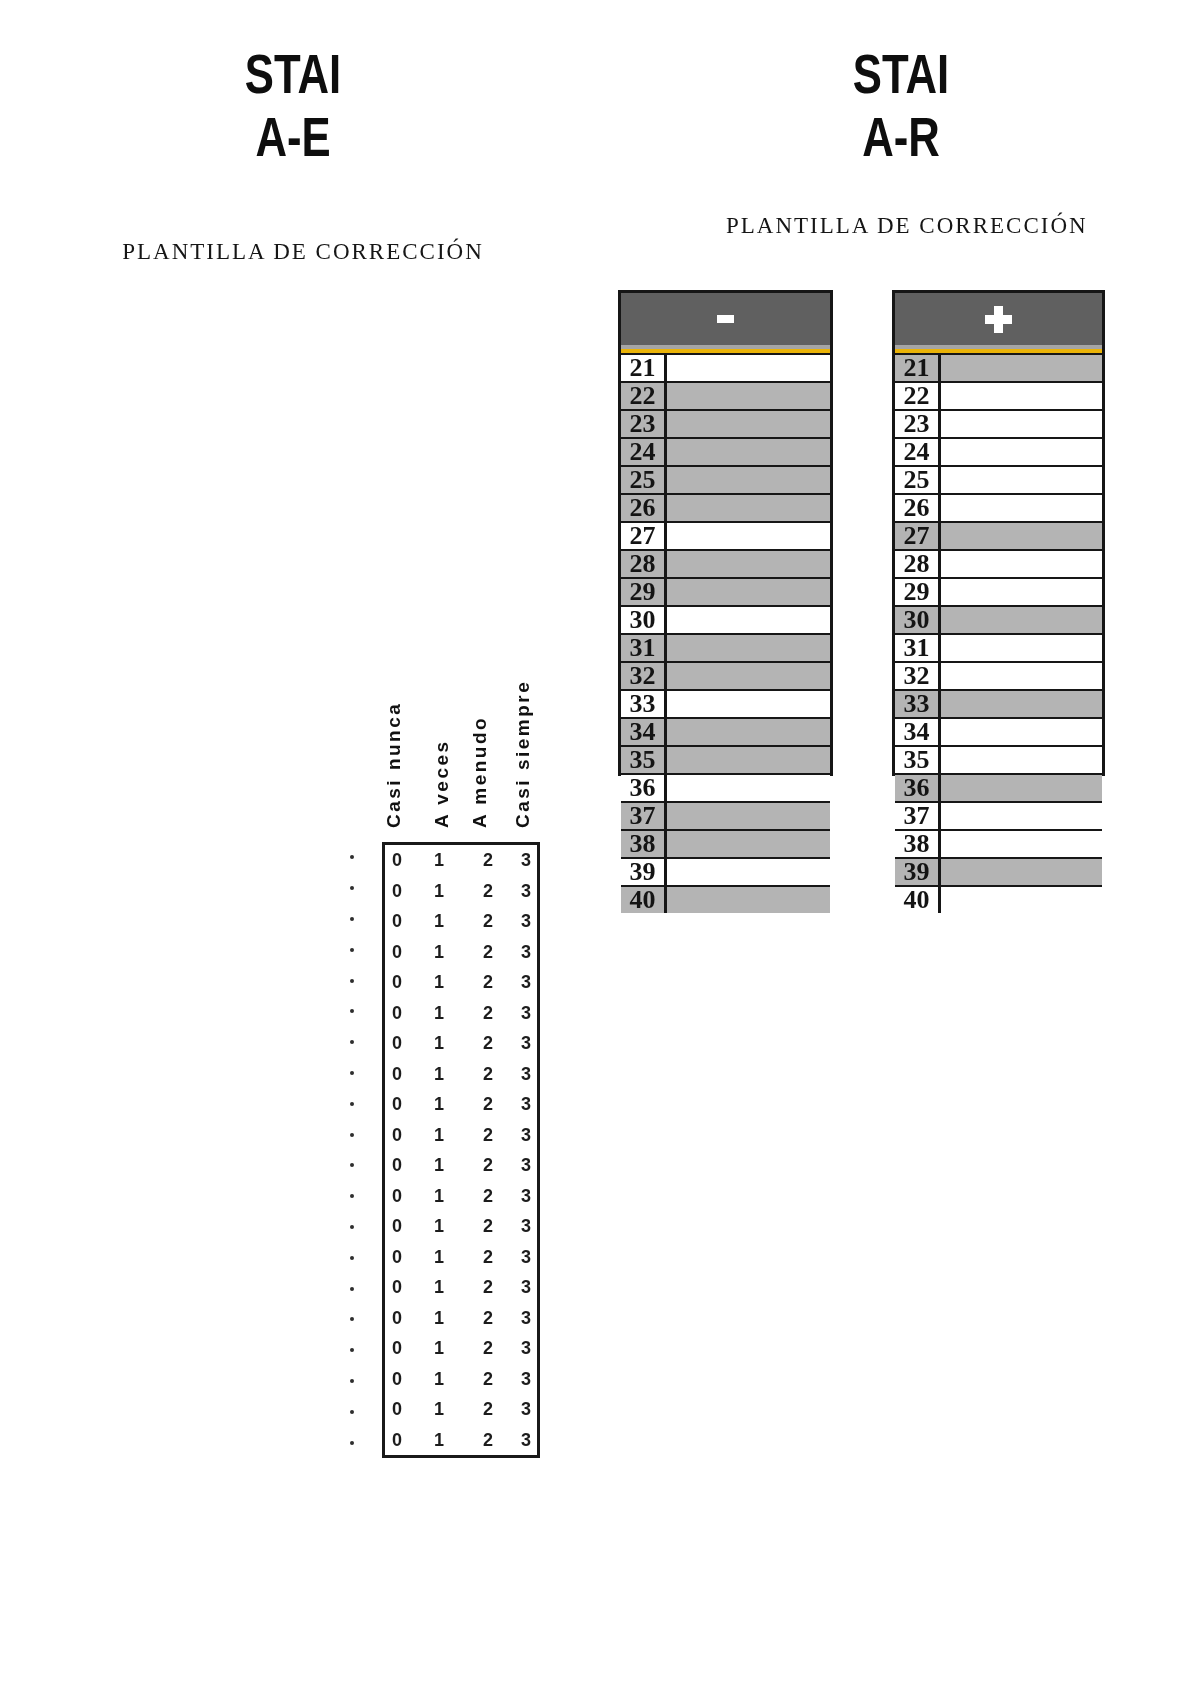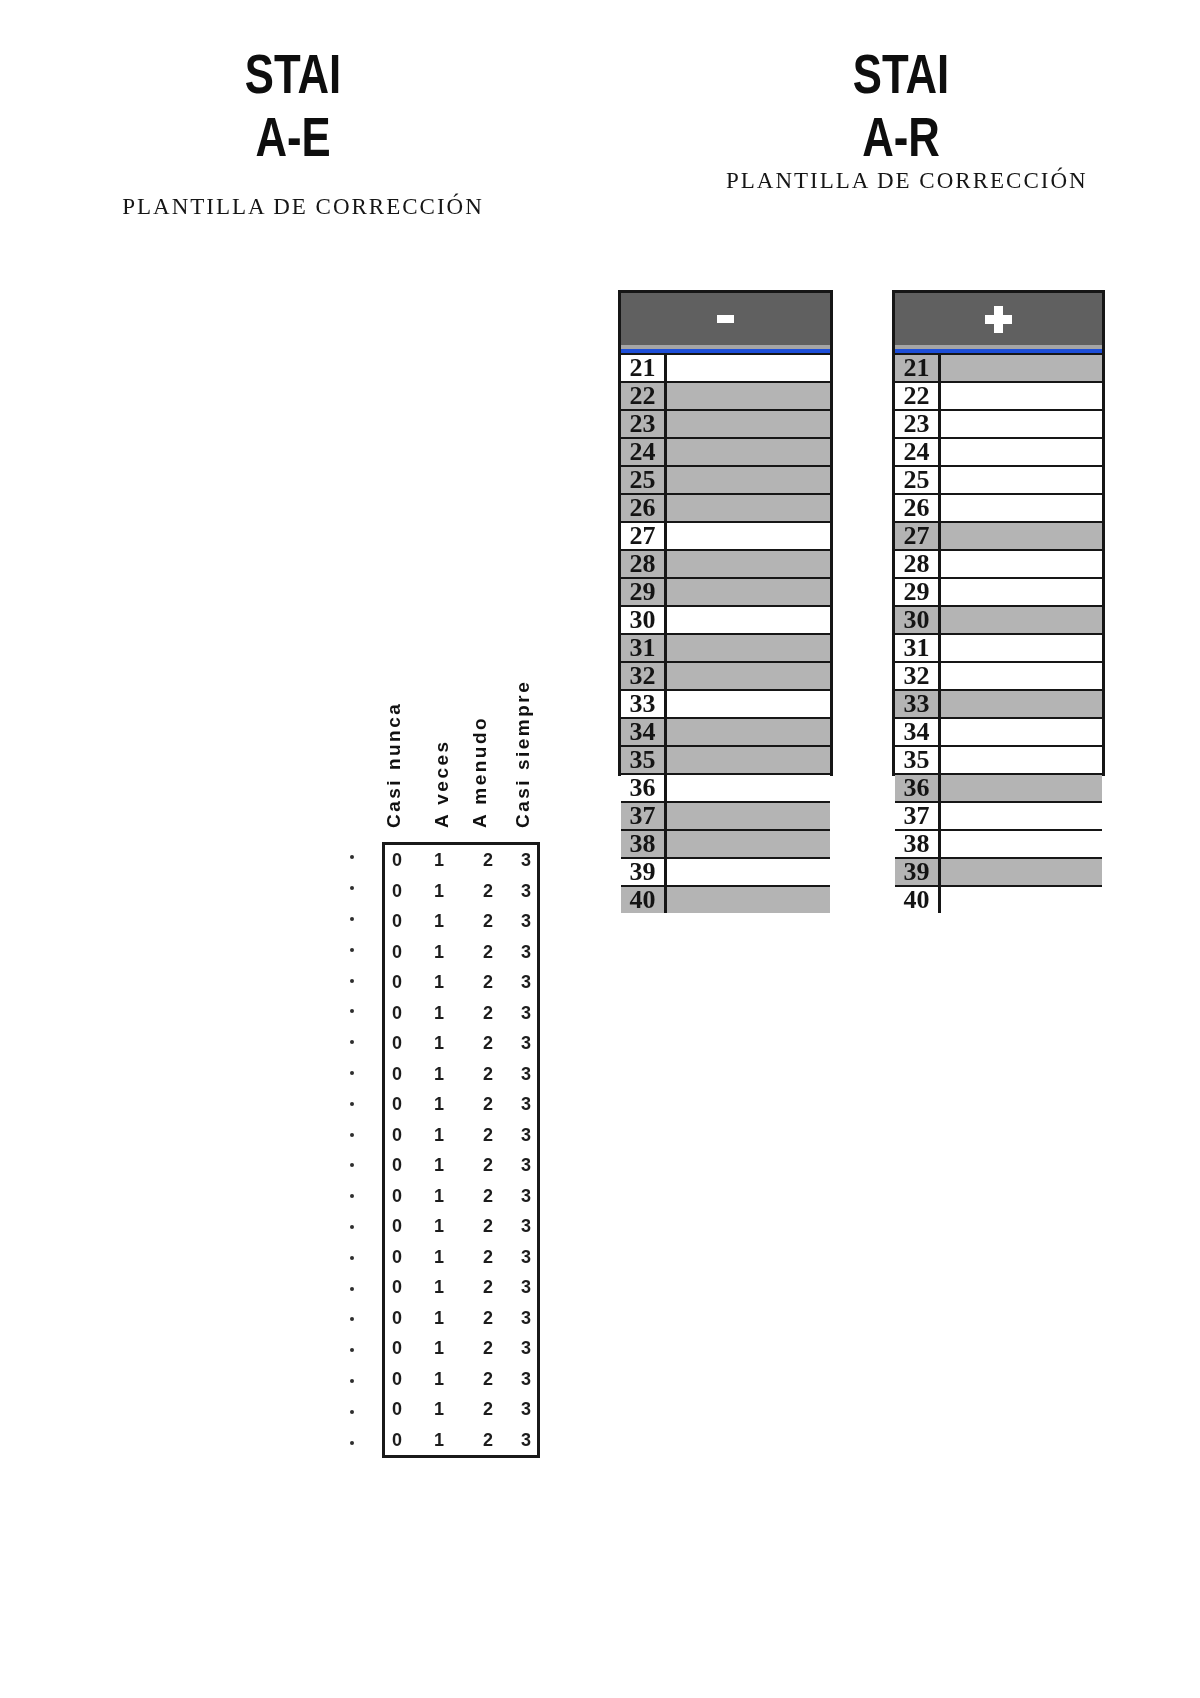--- a/index.html
+++ b/index.html
@@ -12,21 +12,21 @@
 
   
   .title-line {
     position:absolute; text-align:center; font-weight:bold; font-size:56px;
     color:#0e0e0e; height:64px; line-height:64px;
     transform:scaleX(0.78); letter-spacing:0;
   }
   .subtitle {
     position:absolute; text-align:center;
     font-family:"Liberation Serif", serif; font-size:23px; letter-spacing:2px;
-    color:#161616; white-space:nowrap;
+    color:#161616; white-space:nowrap;margin-top:45px;
   }
   #left-title-1  { left:128px; top:42px;  width:330px; }
   #left-title-2  { left:128px; top:105px; width:330px; }
   #left-subtitle { left:118px; top:194px; width:370px; }
   #right-title-1 { left:736px; top:42px;  width:330px; }
   #right-title-2 { left:736px; top:105px; width:330px; }
   #right-subtitle{ left:726px; top:168px; width:350px; }
 
   
   .col-label {
@@ -61,21 +61,21 @@
     font-weight:bold; font-size:18px; color:#1c1c1c;
   }
   .option-cell.c0 { left:3px; }
   .option-cell.c1 { left:45px; }
   .option-cell.c2 { left:94px; }
   .option-cell.c3 { left:132px; }
 
   
   .score-table {
     position:absolute; top:290px; height:486px;
-    border:3px solid #161616; background:#1d4ed8;
+    border:3px solid #161616; background:#eab308;
   }
   #minus-table { left:618px; width:215px; }
   #plus-table  { left:892px; width:213px; }
   .score-header {
     height:56px; background:#606060; border-bottom:4px solid #a5a5a5;
     display:flex; align-items:center; justify-content:center;
   }
   .sym-minus { width:17px; height:8px; background:#ffffff; }
   .sym-plus  { position:relative; width:27px; height:27px; }
   .sym-plus .bar-h { position:absolute; left:0; top:9px;  width:27px; height:9px; background:#ffffff; }

